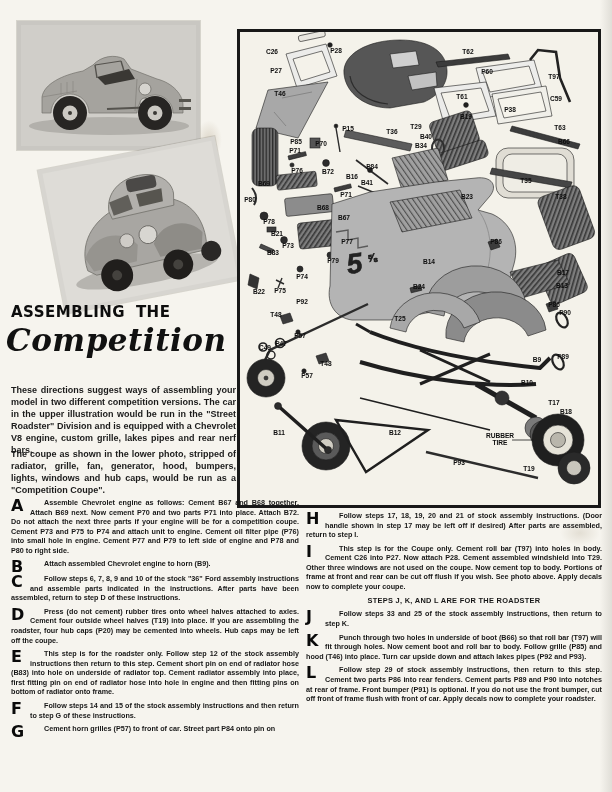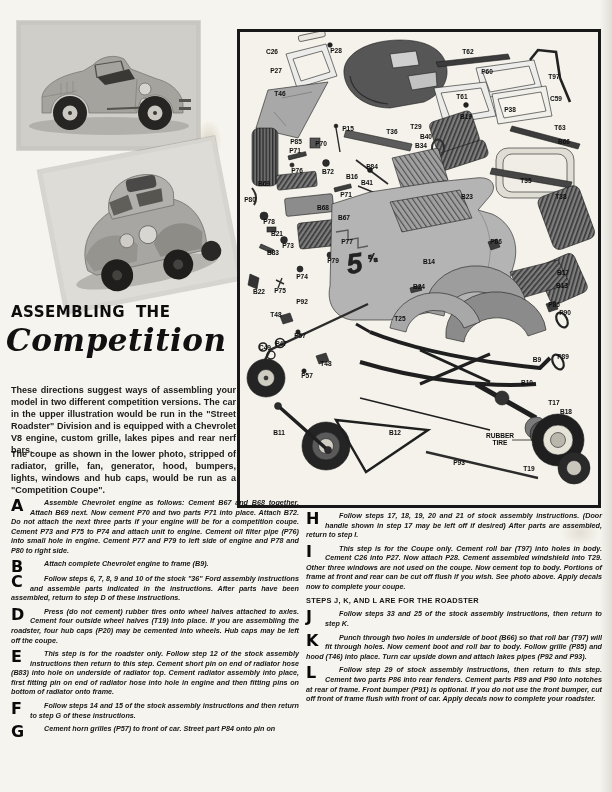--- a/index.html
+++ b/index.html
@@ -42,23 +42,23 @@
 
   
   .steps{position:absolute;font-size:7.2px;font-weight:bold;line-height:1.33;
     text-align:justify;color:#171717;}
   .steps-left{left:11px;top:498px;width:288px;}
   .steps-right{left:306px;top:511px;width:296px;}
   .step{clear:both;margin-bottom:4px;}
   .letter{float:left;width:15px;font-family:"DejaVu Sans",sans-serif;
     font-size:16px;font-weight:bold;line-height:.85;margin:1px 4px 0 0;color:#0a0a0a;}
   .stext{margin:0;text-indent:14px;}
-  .step .letter + .stext{text-indent:14px;font-style:italic;}
+  .step .letter + .stext{text-indent:14px;}
   .step.cont .stext{text-indent:0;}
-  .step.subhead .stext{text-align:left;text-indent:0;margin:3px 0 4px 0;font-size:7.4px;letter-spacing:.3px;}
+  .step.subhead .stext{text-align:center;text-indent:0;margin:3px 0 4px 0;font-size:7.4px;letter-spacing:.3px;}
 </style>
 </head>
 <body>
 
 <div class="stain" style="left:196px;top:120px;width:26px;height:40px;background:radial-gradient(rgba(150,130,95,.25),rgba(150,130,95,0) 70%);"></div>
 <div class="stain" style="left:560px;top:520px;width:40px;height:26px;background:radial-gradient(rgba(140,125,95,.18),rgba(140,125,95,0) 70%);"></div>
 <div class="edge-shade"></div>
 
 <div class="photo photo1">
   <svg viewBox="0 0 183 129">
@@ -412,21 +412,21 @@
 
 <div class="steps steps-left">
 
     <div class="step">
       <span class="letter">A</span>
       <p class="stext">Assemble Chevrolet engine as follows: Cement B67 and B68 together. Attach B69 next. Now cement P70 and two parts P71 into place. Attach B72. Do not attach the next three parts if your engine will be for a competition coupe. Cement P73 and P75 to P74 and attach unit to engine. Cement oil filter pipe (P76) into small hole in engine. Cement P77 and P79 to left side of engine and P78 and P80 to right side.</p>
     </div>
 
     <div class="step">
       <span class="letter">B</span>
-      <p class="stext">Attach complete Chevrolet engine to frame (B9).</p>
+      <p class="stext">Attach assembled Chevrolet engine to horn (B9).</p>
     </div>
 
     <div class="step">
       <span class="letter">C</span>
       <p class="stext">Follow steps 6, 7, 8, 9 and 10 of the stock "36" Ford assembly instructions and assemble parts indicated in the instructions. After parts have been assembled, return to step D of these instructions.</p>
     </div>
 
     <div class="step">
       <span class="letter">D</span>
       <p class="stext">Press (do not cement) rubber tires onto wheel halves attached to axles. Cement four outside wheel halves (T19) into place. If you are assembling the roadster, four hub caps (P20) may be cemented into wheels. Hub caps may be left off the coupe.</p>

